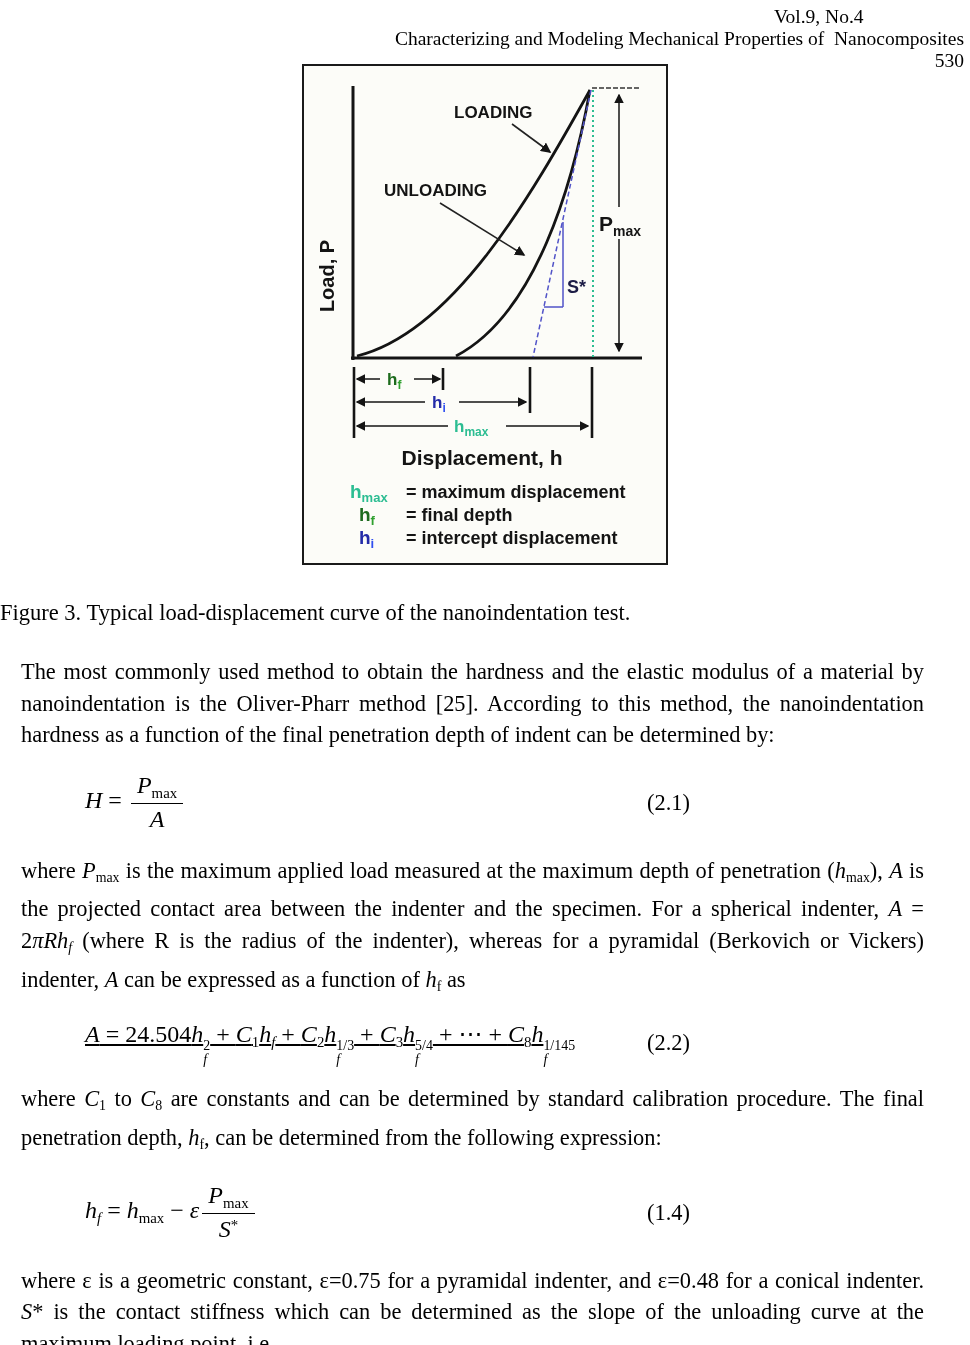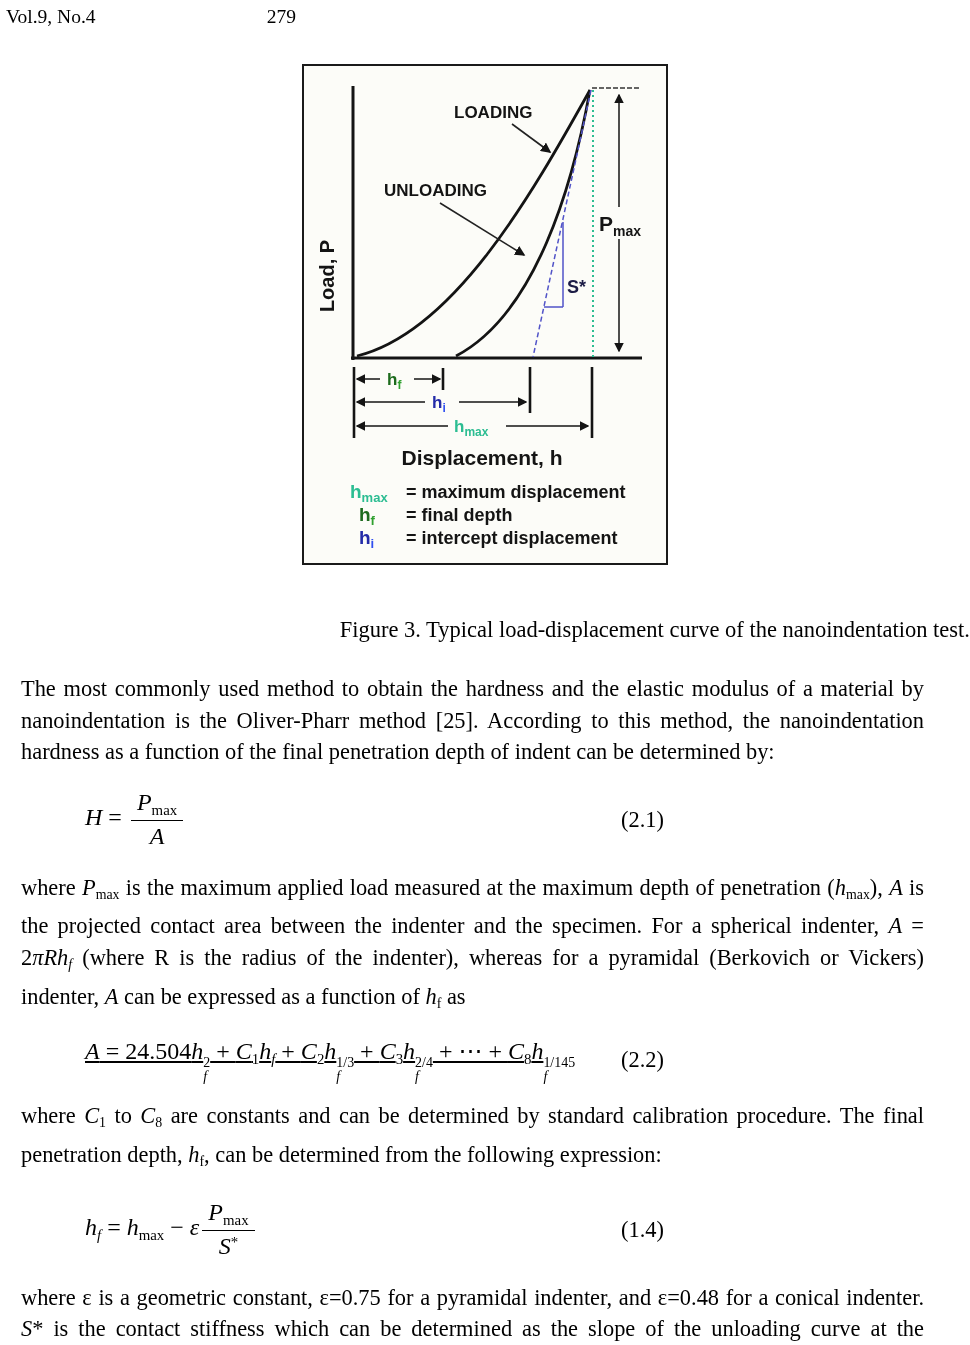--- a/index.html
+++ b/index.html
@@ -1,62 +1,63 @@
 <!DOCTYPE html>
 <html><head>
 <meta charset="utf-8">
 <style>
   html,body{margin:0;padding:0;background:#fff;}
   .page{position:relative;width:970px;height:1345px;background:#ffffff;overflow:hidden;
         font-family:"Liberation Serif", serif;color:#000;}
   
-  .header{display:flex;align-items:flex-end;padding:6px 6px 0 6px;font-size:19.5px;height:22px;}
+  .header{display:flex;align-items:flex-end;padding:6px 6px 0 6px;font-size:19.5px;height:22px;flex-direction:column;}
   .header .h-left{width:190px;}
   .header .h-center{flex:1;text-align:center;white-space:pre;}
   .header .h-right{width:100px;text-align:right;}
   
   .figure-wrap{width:366px;height:501px;margin:36px auto 0 auto;border:2px solid #1a1a1a;
                background:#fcfcf8;box-sizing:border-box;}
   .figure-wrap svg{display:block;}
   svg text{font-family:"Liberation Sans", sans-serif;font-weight:bold;}
   
-  .caption{margin-top:52px;text-align:right;font-size:22.5px;}
+  .caption{margin-top:35px;text-align:left;font-size:22.5px;}
   
   .content{margin-top:30px;padding:0 30px 0 5px;font-size:22.4px;line-height:31.5px;}
   .content p{margin:16px;text-align:justify;}
   .sg-n{font-style:normal;}
   .sg-i{font-style:italic;}
   .sg-sub{font-size:0.62em;vertical-align:-0.32em;}
   .sg-subi{font-size:0.62em;vertical-align:-0.32em;font-style:italic;}
   .sg-sup{font-size:0.62em;vertical-align:0.45em;}
   .sg-big{font-size:235%;font-weight:400;vertical-align:middle;line-height:0;}
   
   .eq-row{position:relative;display:flex;align-items:center;}
   .eq-row .eq{margin-left:80px;font-size:24px;}
-  .eq-row .eq-number{position:absolute;left:616px;font-size:22.4px;}
+  .eq-row .eq-number{position:absolute;left:642px;font-size:22.4px;}
   .eq-row.sm{margin:6px 0 4px 0;min-height:46px;text-decoration:underline;}
   .eq-row.tall{margin:4px 0 2px 0;min-height:72px;}
   .eq-row.xtall{margin:2px 0 2px 0;min-height:86px;}
   .eq-frac{display:inline-block;vertical-align:middle;text-align:center;margin:0 3px;}
   .fr-top{display:block;border-bottom:1.8px solid #000;padding:0 6px 1px 6px;line-height:1.15;}
   .fr-bot{display:block;padding:2px 6px 0 6px;line-height:1.15;}
   .eq-stack{display:inline-flex;flex-direction:column;align-items:flex-start;
             font-size:0.58em;line-height:1.0;vertical-align:-0.6em;}
   .st-sup{font-style:normal;}
   .st-sub{font-style:italic;}
   .eq-subg{font-size:0.6em;position:relative;top:0.95em;}
 </style>
 </head>
 <body>
 
 <div class="page">
 
   <div class="header">
     <div class="h-left">Vol.9, No.4</div>
-    <div class="h-right">279</div>
+    <div class="h-center">Characterizing and Modeling Mechanical Properties of  Nanocomposites</div>
+    <div class="h-right">530</div>
   </div>
 
   <div class="figure-wrap">
     <svg width="362" height="497" viewBox="0 0 362 497">
       <defs>
         <marker id="ah" viewBox="0 0 10 10" refX="8.5" refY="5" markerWidth="6.5" markerHeight="6.5" orient="auto-start-reverse">
           <path d="M0,0 L10,5 L0,10 z" fill="#141414"></path>
         </marker>
       </defs>
 
@@ -131,21 +132,21 @@
     <p><span class="sg-n">where </span><span class="sg-i">P</span><span class="sg-sub">max</span><span class="sg-n"> is the maximum applied load measured at the maximum depth of penetration (</span><span class="sg-i">h</span><span class="sg-sub">max</span><span class="sg-n">), </span><span class="sg-i">A</span><span class="sg-n"> is the projected contact area between the indenter and the specimen. For a spherical indenter, </span><span class="sg-i">A</span><span class="sg-n"> = 2</span><span class="sg-i">πRh</span><span class="sg-subi">f</span><span class="sg-n"> (where R is the radius of the indenter), whereas for a pyramidal (Berkovich or Vickers) indenter, </span><span class="sg-i">A</span><span class="sg-n"> can be expressed as a function of </span><span class="sg-i">h</span><span class="sg-sub">f</span><span class="sg-n"> as</span></p>
 
     <div class="eq-row sm">
       <span class="eq"><span class="sg-i">A</span><span class="sg-n"> = 24.504</span><span class="sg-i">h</span><span class="eq-stack">
             <span class="st-sup">2</span>
             <span class="st-sub">f</span>
           </span><span class="sg-n"> + </span><span class="sg-i">C</span><span class="sg-sub">1</span><span class="sg-i">h</span><span class="sg-subi">f</span><span class="sg-n"> + </span><span class="sg-i">C</span><span class="sg-sub">2</span><span class="sg-i">h</span><span class="eq-stack">
             <span class="st-sup">1/3</span>
             <span class="st-sub">f</span>
           </span><span class="sg-n"> + </span><span class="sg-i">C</span><span class="sg-sub">3</span><span class="sg-i">h</span><span class="eq-stack">
-            <span class="st-sup">2/4</span>
+            <span class="st-sup">5/4</span>
             <span class="st-sub">f</span>
           </span><span class="sg-n"> + ⋯ + </span><span class="sg-i">C</span><span class="sg-sub">8</span><span class="sg-i">h</span><span class="eq-stack">
             <span class="st-sup">1/145</span>
             <span class="st-sub">f</span>
           </span></span>
       <span class="eq-number">(2.2)</span>
     </div>
 
     <p><span class="sg-n">where </span><span class="sg-i">C</span><span class="sg-sub">1</span><span class="sg-n"> to </span><span class="sg-i">C</span><span class="sg-sub">8</span><span class="sg-n"> are constants and can be determined by standard calibration procedure. The final penetration depth, </span><span class="sg-i">h</span><span class="sg-sub">f</span><span class="sg-n">, can be determined from the following expression:</span></p>
 

